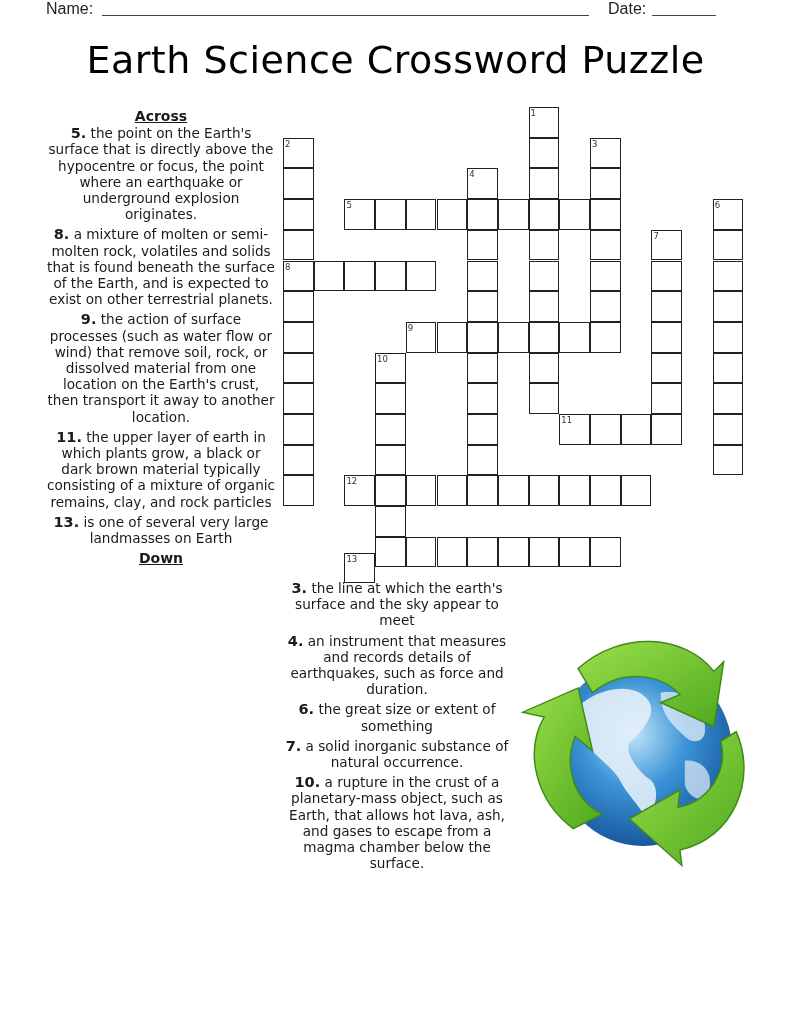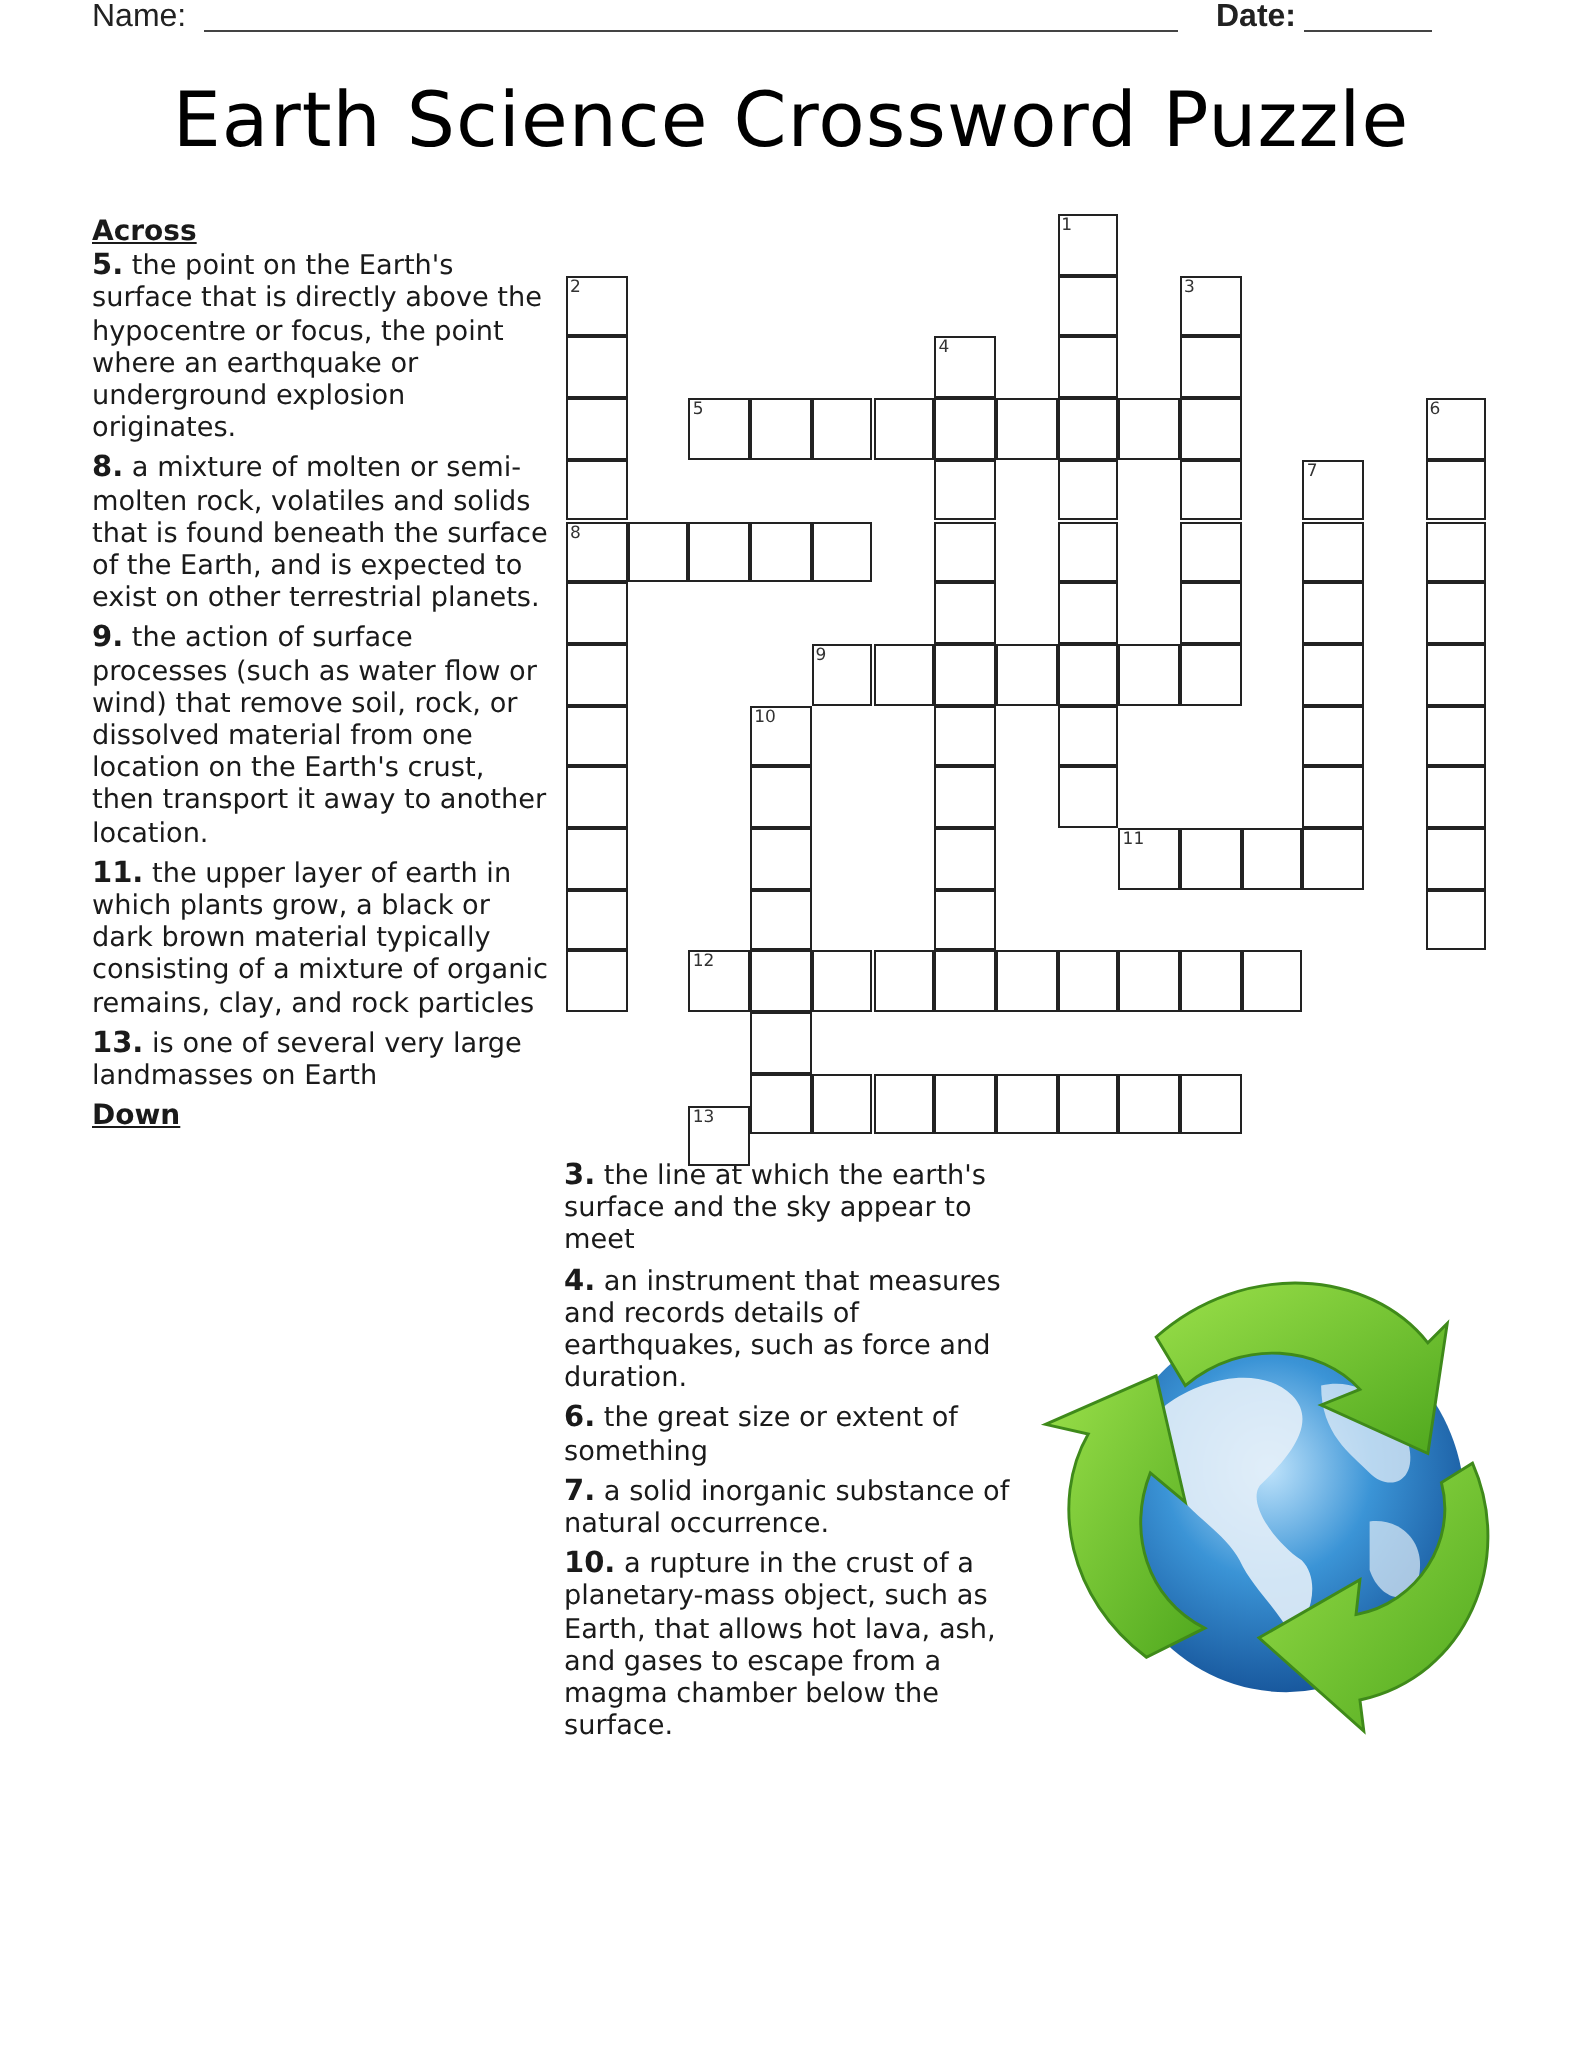--- a/index.html
+++ b/index.html
@@ -1,23 +1,23 @@
 <!DOCTYPE html>
 <html><head>
   <meta charset="utf-8">
   <style>
     html, body { margin: 0; padding: 0; background: #ffffff; }
     body { width: 791px; height: 1024px; position: relative; overflow: hidden; font-family: "DejaVu Sans", sans-serif; color: #111; }
     .header-row { position: absolute; top: 0; left: 46px; width: 700px; height: 22px; font-family: "Liberation Sans", sans-serif; font-size: 16px; color: #222; text-align: center; }
     .header-row .name-label { position: absolute; left: 0; top: 0; }
     .header-row .name-line { position: absolute; left: 56px; top: 15px; width: 487px; border-bottom: 1px solid #444; }
-    .header-row .date-label { position: absolute; left: 562px; top: 0; font-weight: bold; }
+    .header-row .date-label { position: absolute; left: 562px; top: 0; }
     .header-row .date-line { position: absolute; left: 606px; top: 15px; width: 64px; border-bottom: 1px solid #444; }
     .title { position: absolute; top: 38px; left: 0; width: 791px; text-align: center; font-family: "DejaVu Sans", sans-serif; font-size: 38px; letter-spacing: 0.5px; color: #000; }
-    .clues-col { position: absolute; font-family: "DejaVu Sans", sans-serif; font-size: 13.6px; line-height: 16.2px; color: #1a1a1a; }
+    .clues-col { position: absolute; font-family: "DejaVu Sans", sans-serif; font-size: 13.6px; line-height: 16.2px; color: #1a1a1a; text-align: center; }
     .clues-col.left { left: 46px; top: 108px; width: 230px; }
     .clues-col.right { left: 282px; top: 580px; width: 230px; }
     .section-heading { font-weight: bold; text-decoration: underline; font-size: 14px; margin-bottom: 1px; }
     .clue { margin-bottom: 4px; }
     .clue .num { font-weight: bold; font-size: 14.5px; }
     .grid { position: absolute; left: 283px; top: 107px; width: 462px; height: 462px; }
     .cell { position: absolute; width: 30.7px; height: 30.7px; box-sizing: border-box; border: 1.6px solid #222; background: #fff; }
     .cell .cnum { position: absolute; left: 1px; top: 0px; font-family: "DejaVu Sans", sans-serif; font-size: 8.5px; color: #333; line-height: 10px; }
     .globe { position: absolute; left: 515px; top: 633px; width: 262px; height: 236px; }
   </style>

